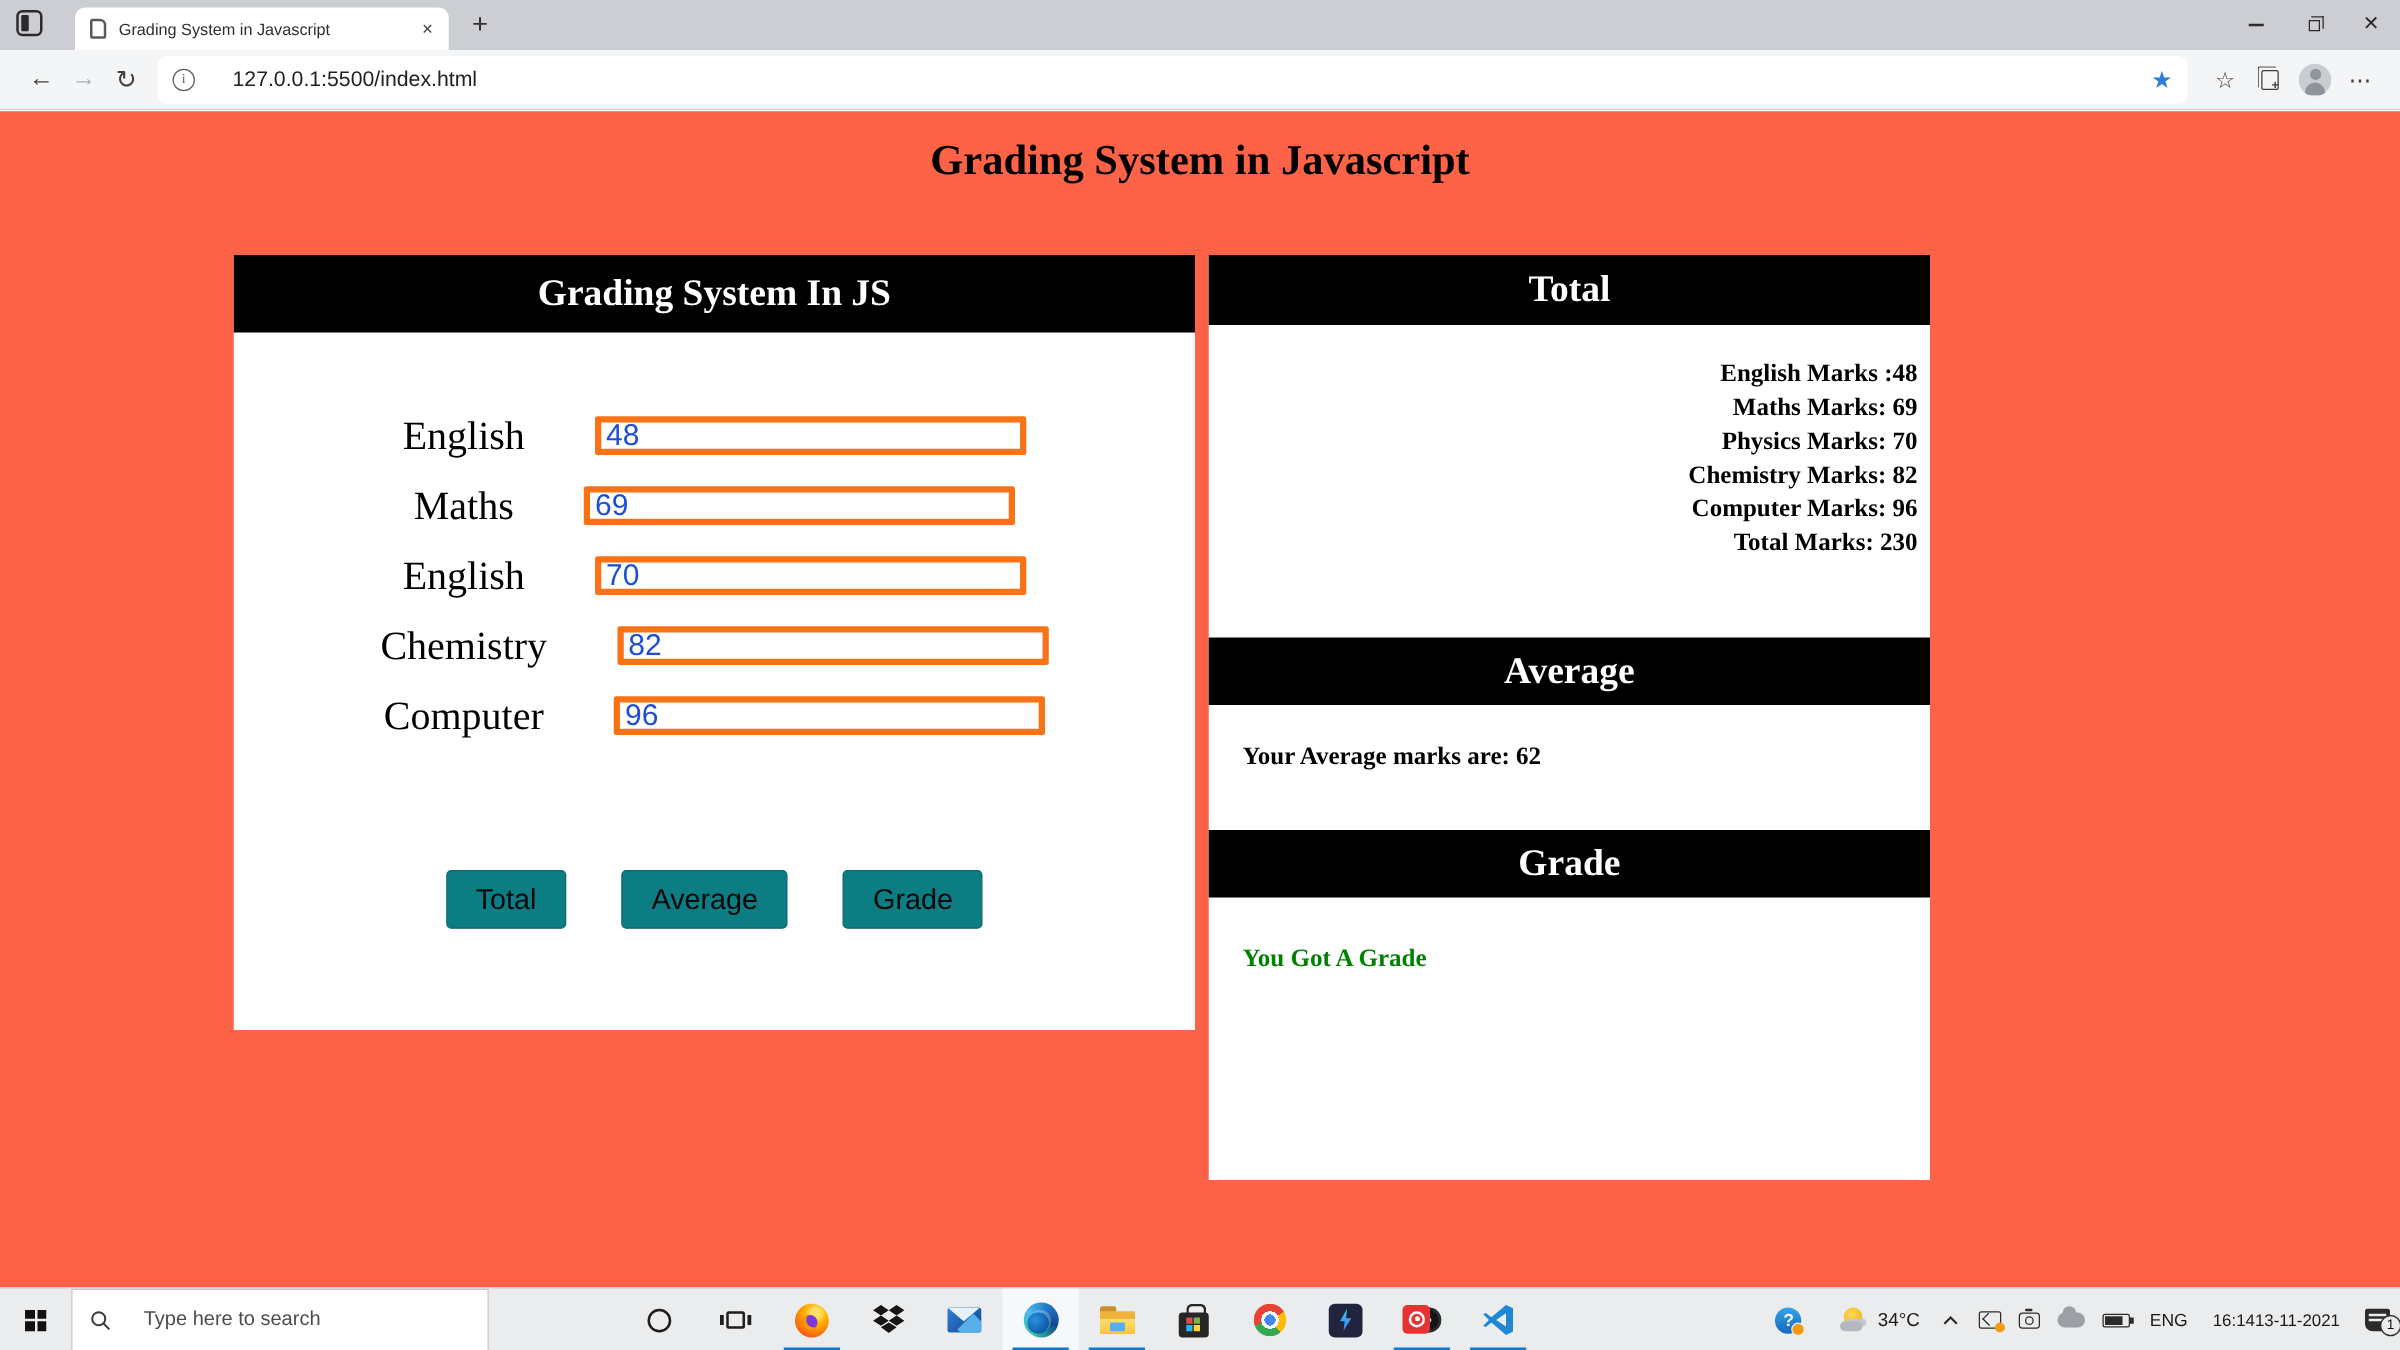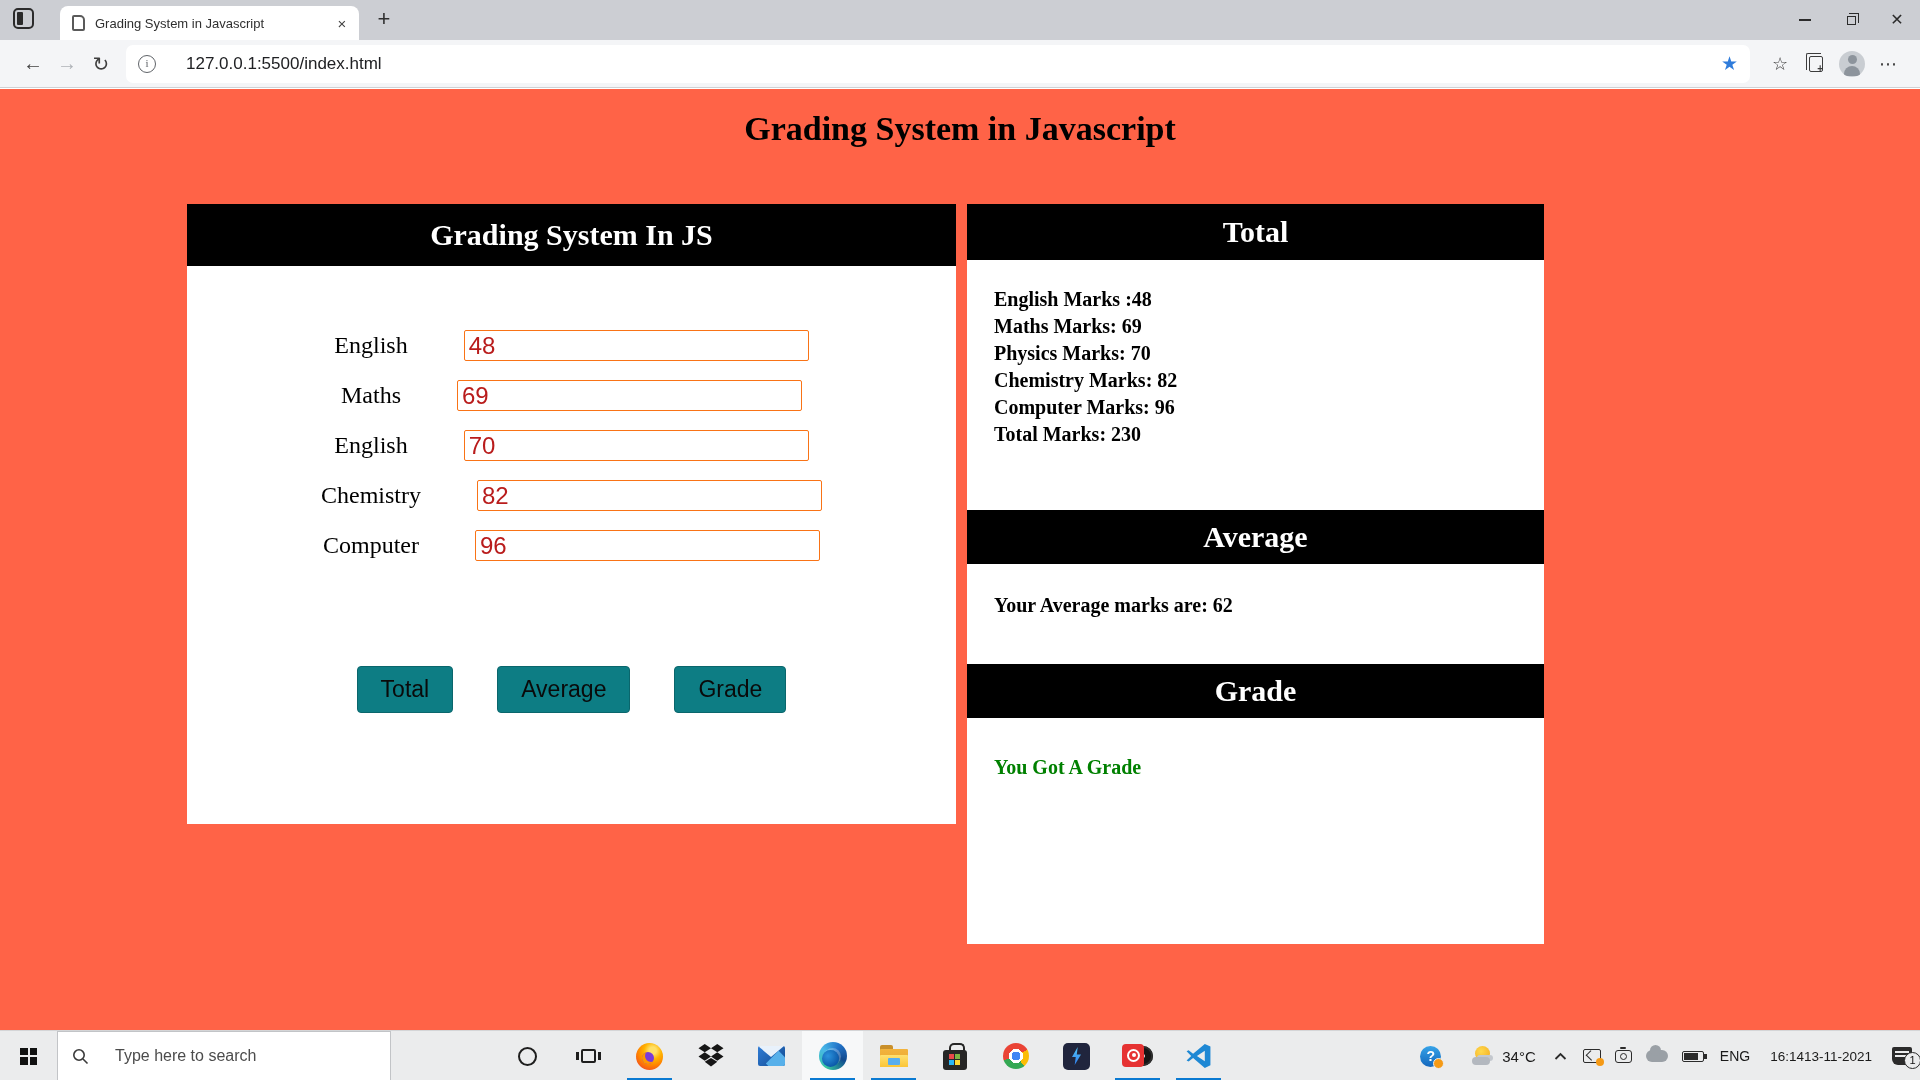--- a/index.html
+++ b/index.html
@@ -52,34 +52,34 @@
   
   .page { position:absolute; top:89px; bottom:50px; left:0; right:0; background:#ff6347;
           font-family:"Liberation Serif", serif; }
   .page-heading { margin:21px 0 0 0; text-align:center; font-size:34px; font-weight:bold; color:#000; }
 
   .card-left { position:absolute; left:187px; top:115px; width:769px; height:620px; background:#fff; }
   .card-left-header { height:62px; background:#000; color:#fff; text-align:center; line-height:62px;
                       font-size:30px; font-weight:bold; }
   .form-area { padding-top:64px; }
   .form-row { display:flex; justify-content:center; align-items:center; margin-bottom:19px; }
-  .form-label { font-size:24px; color:#000; margin-right:56px; }
-  .form-input { width:345px; height:31px; border:1px solid #f97316; border-radius:2px; background:#fff;
-                font-family:"Liberation Sans", sans-serif; font-size:24px; color:#b91c1c; padding:0 4px; }
+  .form-label { font-size:32px; color:#000; margin-right:56px; }
+  .form-input { width:345px; height:31px; border:5px solid #f97316; border-radius:2px; background:#fff;
+                font-family:"Liberation Sans", sans-serif; font-size:24px; color:#1d4ed8; padding:0 4px; }
   .btn-row { display:flex; justify-content:center; gap:44px; margin-top:105px; }
   .calc-btn { background:#0d7d84; border:1px solid #0a666c; border-radius:4px; color:#0a0a0a;
               font-family:"Liberation Sans", sans-serif; font-size:23px; padding:9px 23px; cursor:pointer; }
 
   .card-right { position:absolute; left:967px; top:115px; width:577px; height:740px; background:#fff;
                 display:flex; flex-direction:column; }
   .rc-header { background:#000; color:#fff; text-align:center; font-weight:bold; font-size:30px; flex:none; }
   .rc-header.h-total { height:56px; line-height:56px; }
   .rc-header.h-mid   { height:54px; line-height:54px; }
   .rc-total-body { height:250px; flex:none; padding:26px 10px 0 27px; }
-  .rc-total-body p { margin:0; font-size:20px; font-weight:bold; line-height:27px; color:#000; }
+  .rc-total-body p { margin:0; font-size:20px; font-weight:bold; line-height:27px; color:#000;text-align:right; }
   .rc-avg-body { height:100px; flex:none; padding:30px 10px 0 27px; font-size:20px; font-weight:bold; color:#000; }
   .rc-grade-body { flex:1; padding:38px 10px 0 27px; font-size:20px; font-weight:bold; color:#008000; }
 
   
   .taskbar { position:absolute; bottom:0; left:0; right:0; height:50px; background:#ebeced; border-top:1px solid #d4d5d7; }
   .tb-start { position:absolute; left:0; top:0; width:57px; height:50px; display:flex; align-items:center; justify-content:center; cursor:pointer; }
   .win-logo { width:17px; height:17px; display:grid; grid-template-columns:1fr 1fr; grid-template-rows:1fr 1fr; gap:2px; }
   .win-logo i { background:#111; }
   .tb-search { position:absolute; left:57px; top:0; width:334px; height:50px; background:#fff; border:1px solid #c2c4c7;
                display:flex; align-items:center; }

